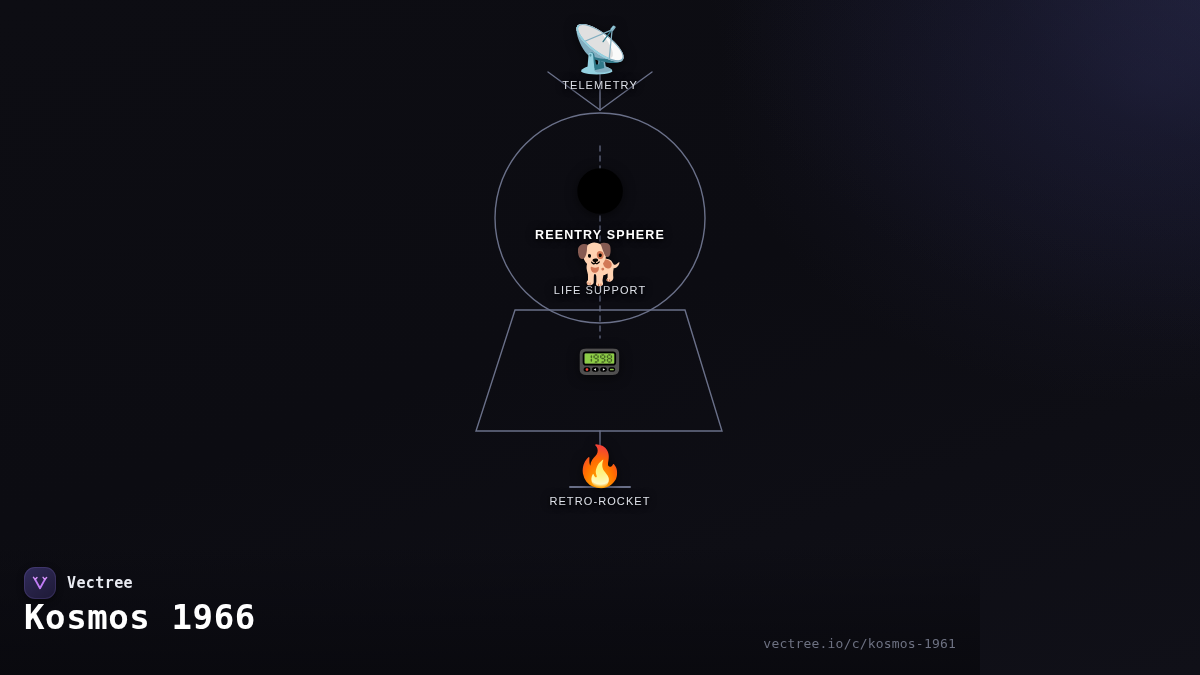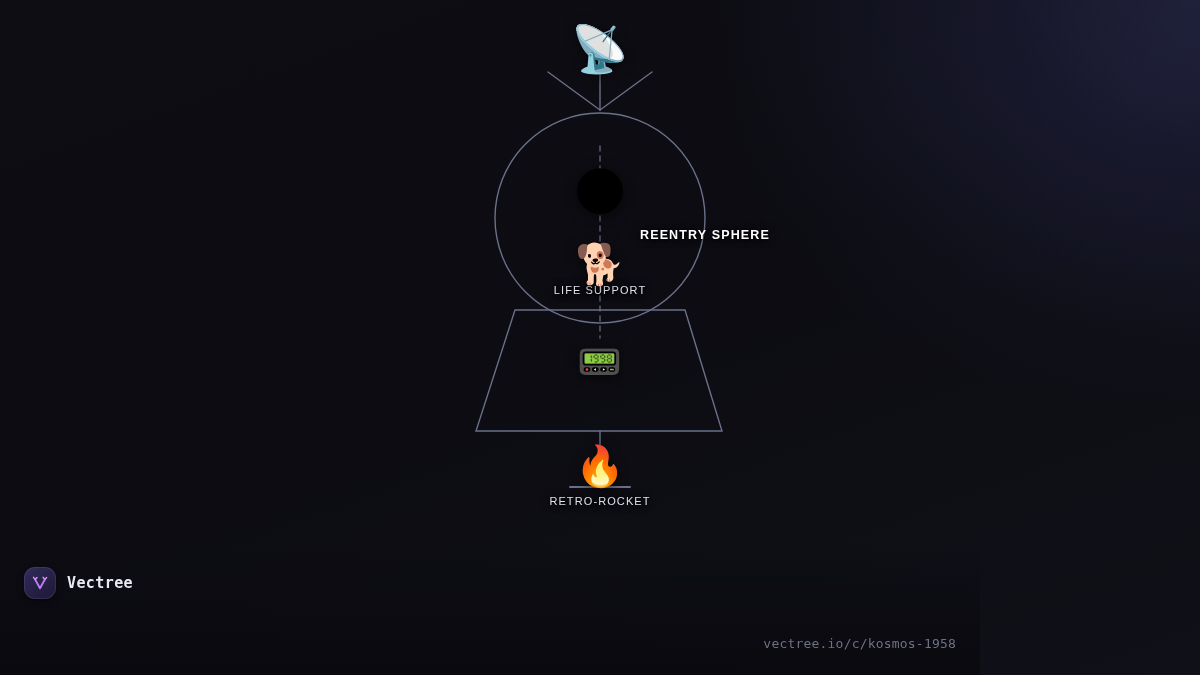--- a/index.html
+++ b/index.html
@@ -71,21 +71,21 @@
     letter-spacing: 1.15px;
   }
 
   
   #node-telemetry      { left: 600px; top: 26px; }
   #node-telemetry .glyph { font-size: 46px; }
   #node-telemetry .caption { margin-top: 7px; }
 
   #node-reentry        { left: 600px; top: 166px; }
   #node-reentry .glyph { font-size: 52px; }
-  #node-reentry .caption { margin-top: 10px; text-align: right; }
+  #node-reentry .caption { margin-top: 10px; }
 
   #node-life           { left: 600px; top: 244px; }
   #node-life .glyph    { font-size: 40px; }
   #node-life .caption  { }
 
   #node-instr          { left: 600px; top: 344px; }
   #node-instr .glyph   { font-size: 36px; }
   #node-instr .caption { margin-top: 17px; }
 
   #node-retro          { left: 600px; top: 446px; }
@@ -171,20 +171,21 @@
 
         <path d="M 515 310 L 685 310 L 722 431 L 476 431 Z" stroke="#6a7089" stroke-width="1.4"></path>
 
         <line x1="600" y1="431" x2="600" y2="456"></line>
         <line x1="570" y1="487" x2="630" y2="487" stroke-width="2"></line>
       </g>
     </svg>
 
     <div class="node" id="node-telemetry">
       <span class="glyph">📡</span>
+      <span class="caption">TELEMETRY</span>
     </div>
 
     <div class="node primary" id="node-reentry">
       <span class="glyph">🌑</span>
       <span class="caption">REENTRY SPHERE</span>
     </div>
 
     <div class="node" id="node-life">
       <span class="glyph">🐕</span>
       <span class="caption">LIFE SUPPORT</span>
@@ -207,18 +208,19 @@
       <div id="brand-logo">
         <svg width="20" height="20" viewBox="0 0 20 20" aria-hidden="true">
           <path d="M5.2 6.6 L10 15.2 L14.8 6.6" fill="none" stroke="#c07cf5" stroke-width="1.9" stroke-linecap="round" stroke-linejoin="round"></path>
           <path d="M5.2 6.6 L3.5 4.4 M5.2 6.6 L7.0 4.6" fill="none" stroke="#d38ff8" stroke-width="1.5" stroke-linecap="round"></path>
           <path d="M14.8 6.6 L13.1 4.4 M14.8 6.6 L16.6 4.6" fill="none" stroke="#d38ff8" stroke-width="1.5" stroke-linecap="round"></path>
         </svg>
       </div>
       <span id="brand-name">Vectree</span>
     </div>
 
-
-    <div id="footer-url">vectree.io/c/kosmos-1958</div>
+    <div id="page-title">Kosmos 1966</div>
+
+    <div id="footer-url">vectree.io/c/kosmos-1961</div>
 
   </div>
 
 </div>
 
 </body></html>

